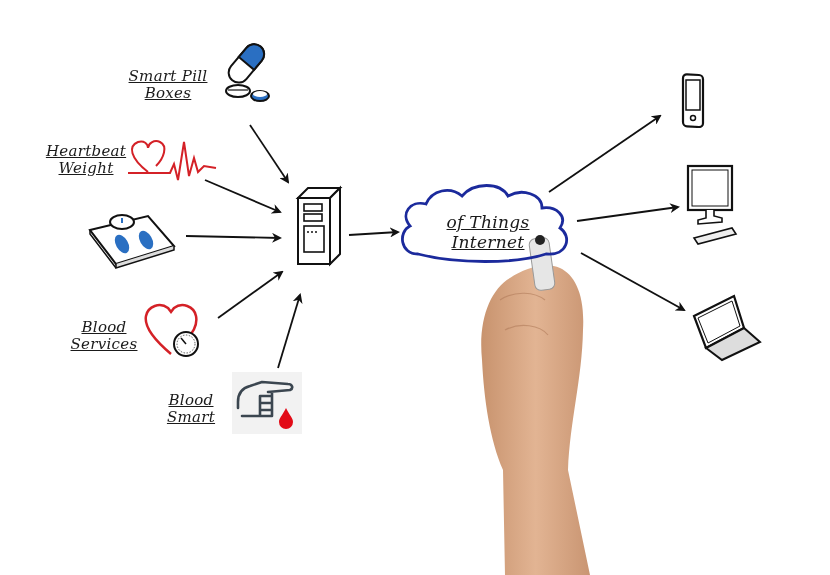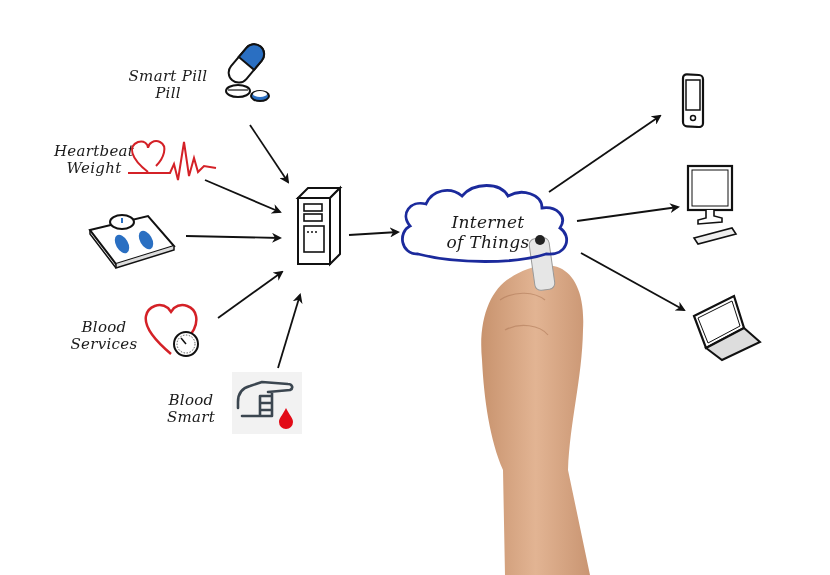--- a/index.html
+++ b/index.html
@@ -1,19 +1,19 @@
 <!DOCTYPE html>
 <html><head>
 <meta charset="utf-8">
 <style>
   html,body{margin:0;padding:0;background:#ffffff;}
   #stage{position:relative;width:830px;height:575px;overflow:hidden;background:#fff;
     font-family:"DejaVu Serif", serif;}
   .lbl{position:absolute;font-style:italic;color:#1a1a1a;font-size:15px;line-height:17px;
-    text-align:center;font-family:"DejaVu Serif", serif;letter-spacing:0.3px;}
+    text-align:center;font-family:"DejaVu Serif", serif;letter-spacing:0.3px;text-decoration:underline;}
   .lbl span{display:block;}
   svg{position:absolute;left:0;top:0;}
   .ic{position:absolute;}
 </style>
 </head>
 <body>
 
 <div id="stage">
 
   <svg width="830" height="575">
@@ -45,34 +45,34 @@
     </defs>
     <path d="M505,575 L503,470 C490,440 484,400 482,360 C478,320 490,290 510,278 C525,268 545,262 560,268 C575,275 585,295 583,330 C582,380 570,420 568,470 L590,575 Z" fill="url(#skinG)"></path>
     <path d="M500,300 C515,290 535,292 545,300 M505,330 C520,322 540,325 548,335" stroke="#b07c5a" stroke-width="1.2" fill="none" opacity="0.6"></path>
 
     <rect x="532" y="238" width="20" height="52" rx="6" fill="#e6e6e6" stroke="#999" stroke-width="1" transform="rotate(-8 542 264)"></rect>
     <circle cx="540" cy="240" r="5" fill="#222"></circle>
   </svg>
 
   <div class="lbl" style="left:118px;top:68px;width:100px;">
     <span>Smart Pill</span>
-    <span>Pill</span>
+    <span>Boxes</span>
   </div>
   <svg class="ic" style="left:218px;top:42px" width="56" height="62">
     <g transform="rotate(40 28 25)">
       <rect x="16" y="0" width="20" height="44" rx="10" fill="#fff" stroke="#111" stroke-width="2"></rect>
       <path d="M16,22 L16,10 A10,10 0 0 1 36,10 L36,22 Z" fill="#2a6fc2" stroke="#111" stroke-width="2"></path>
     </g>
     <ellipse cx="20" cy="49" rx="12" ry="6" fill="#fff" stroke="#111" stroke-width="2"></ellipse>
     <line x1="10" y1="48" x2="30" y2="48" stroke="#111" stroke-width="1.2"></line>
     <ellipse cx="42" cy="54" rx="9" ry="5" fill="#2a6fc2" stroke="#111" stroke-width="2"></ellipse>
     <ellipse cx="42" cy="52" rx="7" ry="3" fill="#fff"></ellipse>
   </svg>
 
-  <div class="lbl" style="left:44px;top:143px;width:100px;">
+  <div class="lbl" style="left:36px;top:143px;width:100px;">
     <span>Heartbeat</span>
     <span>Weight</span>
   </div>
   <svg class="ic" style="left:126px;top:136px" width="92" height="50">
     <path d="M22,36 C4,22 2,10 12,6 C18,4 22,8 22,12 C22,8 28,3 34,6 C42,10 38,22 30,30" fill="none" stroke="#d42127" stroke-width="2"></path>
     <path d="M2,37 L44,37 L48,28 L52,44 L58,6 L63,40 L68,22 L72,36 L78,30 L90,32" fill="none" stroke="#d42127" stroke-width="2"></path>
   </svg>
 
   <svg class="ic" style="left:88px;top:208px" width="90" height="62">
     <path d="M2,22 L60,8 L86,38 L28,56 Z" fill="#fff" stroke="#111" stroke-width="2"></path>
@@ -114,22 +114,22 @@
     <rect x="10" y="42" width="20" height="26" fill="none" stroke="#111" stroke-width="1.6"></rect>
     <circle cx="14" cy="48" r="1" fill="#111"></circle>
       <circle cx="18" cy="48" r="1" fill="#111"></circle>
       <circle cx="22" cy="48" r="1" fill="#111"></circle>
   </svg>
 
   <svg class="ic" style="left:396px;top:180px" width="184" height="90">
     <path d="M22,74 C4,74 2,52 14,46 C4,34 14,20 30,24 C36,10 54,6 66,16 C78,2 104,2 112,16 C126,8 146,14 146,28 C160,26 172,36 164,48 C176,56 172,76 150,74 C120,84 60,84 22,74 Z" fill="none" stroke="#1b2a9c" stroke-width="2.8"></path>
   </svg>
   <div class="lbl" style="left:428px;top:212px;width:120px;font-size:17px;line-height:20px;">
+    <span>of Things</span>
     <span>Internet</span>
-    <span>of Things</span>
   </div>
 
   <svg class="ic" style="left:680px;top:72px" width="26" height="56">
     <rect x="3" y="2" width="20" height="52" rx="4" fill="#fff" stroke="#111" stroke-width="2.2" transform="skewY(3)"></rect>
     <rect x="6" y="8" width="14" height="30" fill="none" stroke="#111" stroke-width="1.5"></rect>
     <circle cx="13" cy="46" r="2.5" fill="none" stroke="#111" stroke-width="1.5"></circle>
   </svg>
 
   <svg class="ic" style="left:684px;top:162px" width="64" height="84">
     <rect x="4" y="4" width="44" height="44" fill="#fff" stroke="#111" stroke-width="2.2"></rect>

